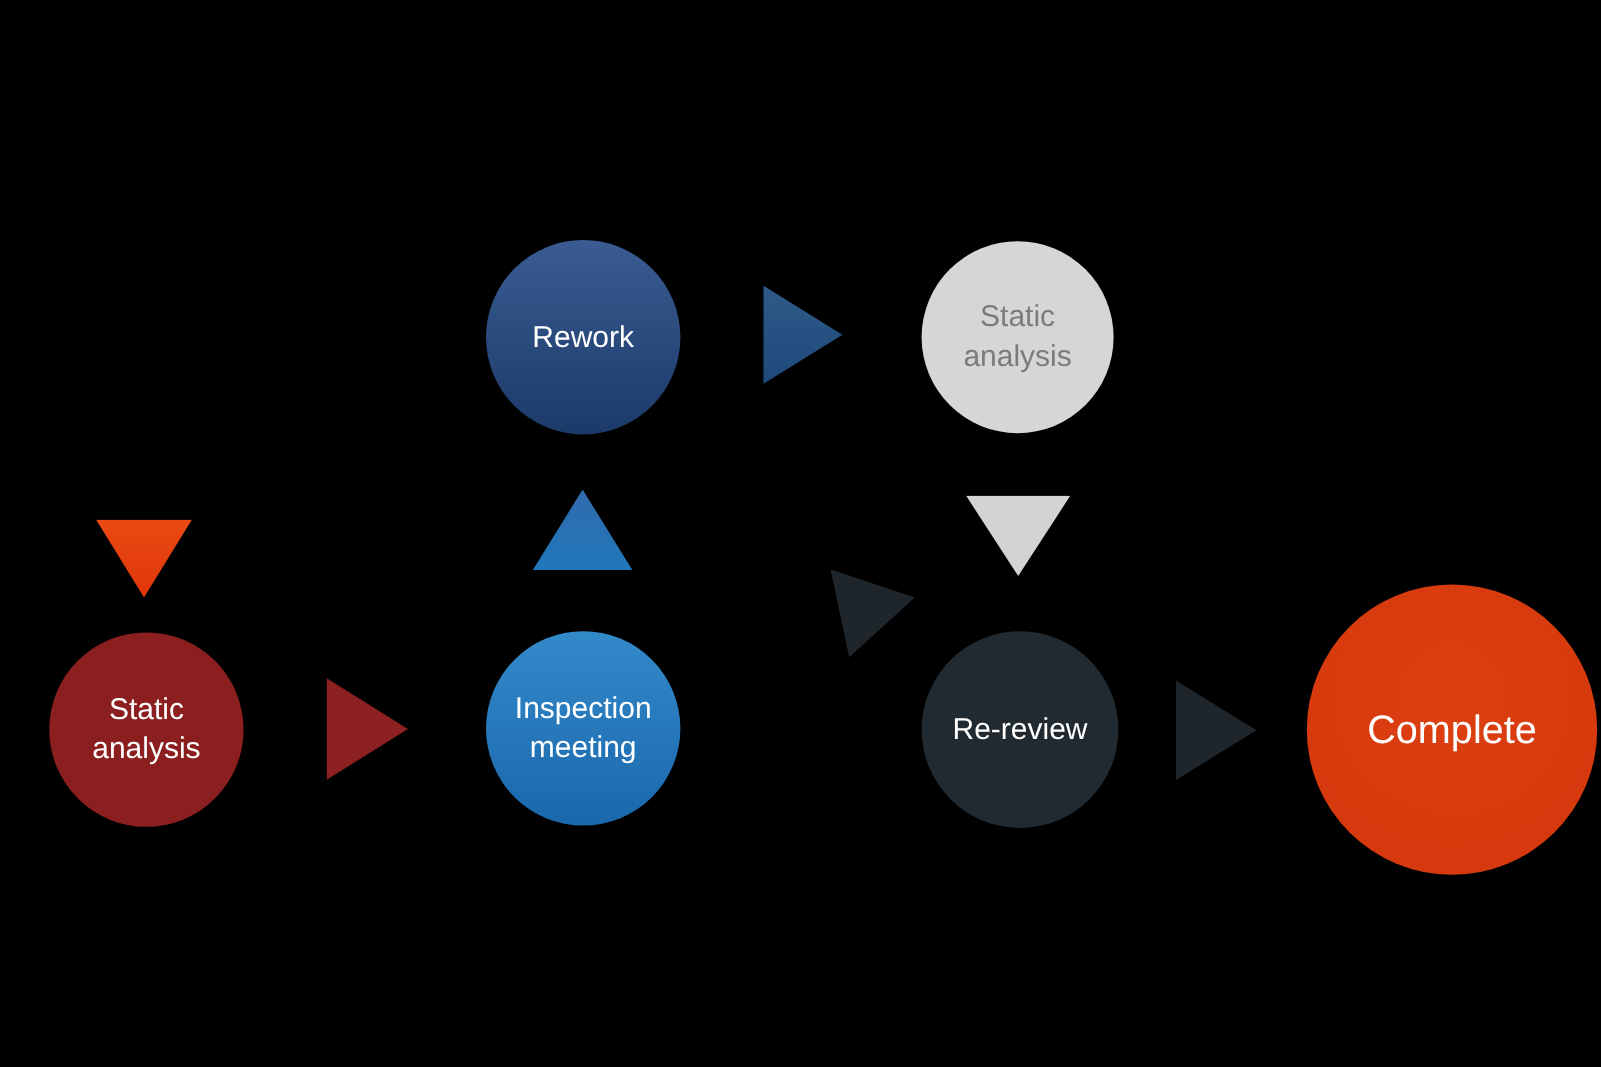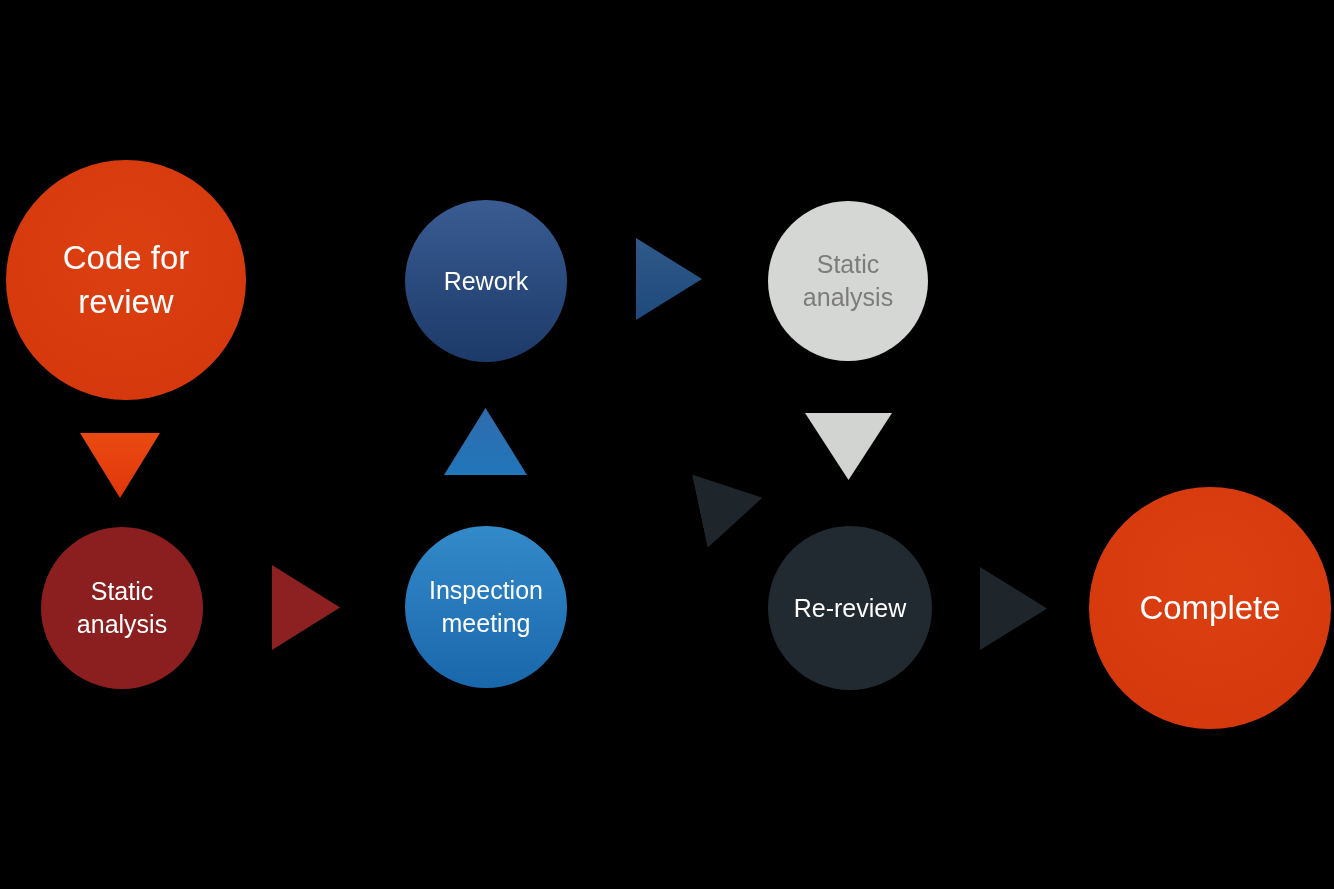--- a/index.html
+++ b/index.html
@@ -80,23 +80,20 @@
   .a-inspect-rereview { left: 699px; top: 467px; width: 64px; height: 75px;
                      background: #1e262c; transform: rotate(-12deg); }
   .a-rereview-complete { left: 980px; top: 567px; width: 67px; height: 83px;
                      background: #1e262c; }
 </style>
 </head>
 <body>
 
 <div id="canvas">
 
-  <div class="node n-code">
-    <span class="label big-label">Code for review</span>
-  </div>
 
   <div class="node n-sa1">
     <span class="label small-label">Static analysis</span>
   </div>
 
   <div class="node n-inspect">
     <span class="label small-label">Inspection meeting</span>
   </div>
 
   <div class="node n-rework">

